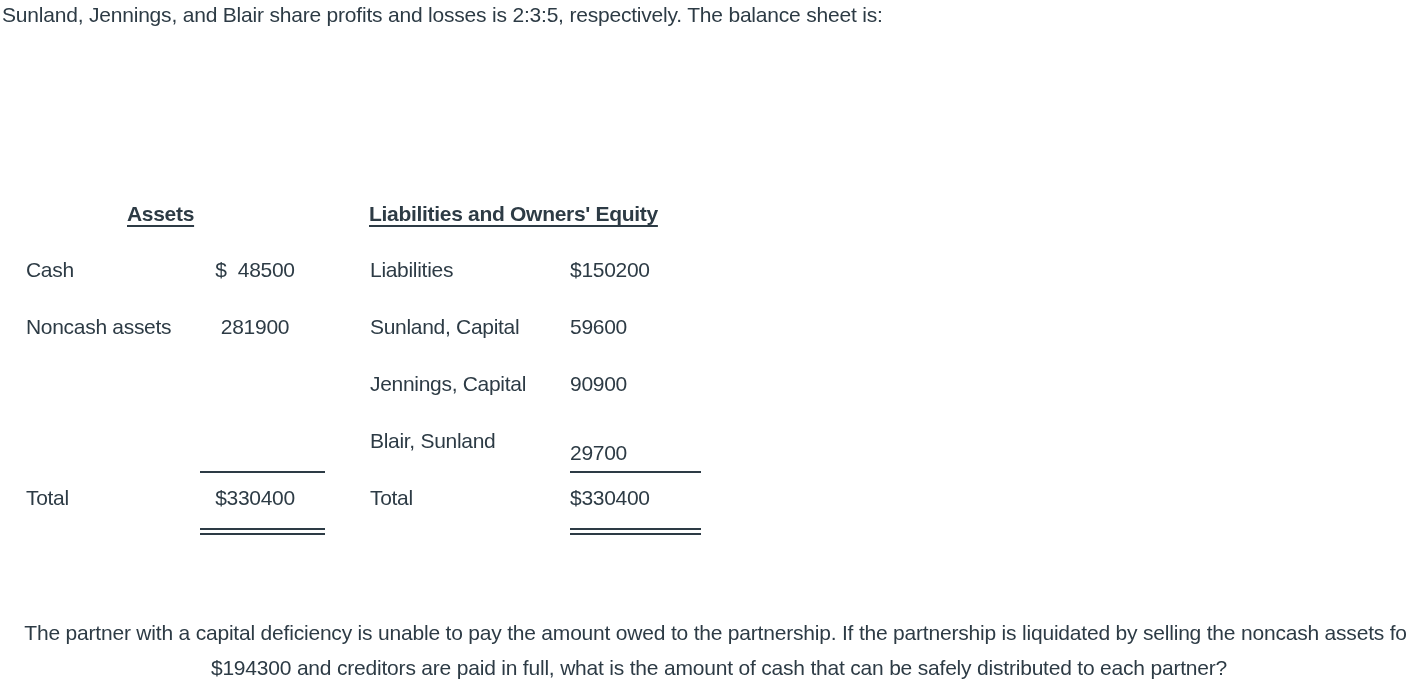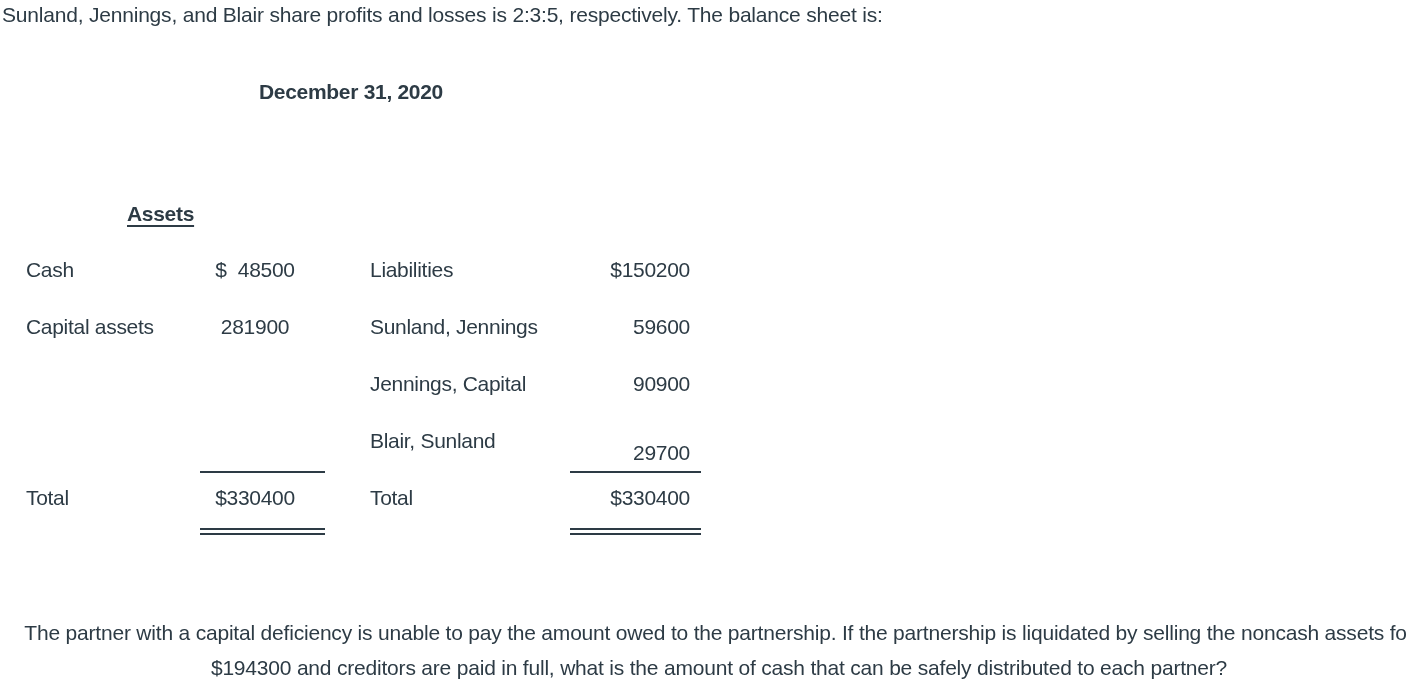--- a/index.html
+++ b/index.html
@@ -29,21 +29,21 @@
   }
   .col-header.assets{left:127px;text-align:right;}
   .col-header.liab{left:369px;}
   .cell{
     position:absolute;font-size:21px;line-height:24px;letter-spacing:-0.3px;
     white-space:pre;
   }
   .lcol-label{left:26px;}
   .lcol-amt{left:200px;width:125px;box-sizing:border-box;padding-right:15px;text-align:center;}
   .rcol-label{left:370px;}
-  .rcol-amt{left:570px;width:131px;box-sizing:border-box;padding-right:11px;text-align:right;}
+  .rcol-amt{left:570px;width:131px;box-sizing:border-box;padding-right:11px;}
   .rule-single{
     position:absolute;top:471px;height:0;
     border-top:2px solid #2d3b45;
   }
   .rule-double{
     position:absolute;top:528px;height:7px;box-sizing:border-box;
     border-top:2px solid #2d3b45;border-bottom:2px solid #2d3b45;
   }
   .question{
     position:absolute;left:2px;top:599px;width:1402px;margin:16px;
@@ -55,35 +55,35 @@
   }
 </style>
 </head>
 <body>
 
 <div class="page">
 
   <p class="intro">Sunland, Jennings, and Blair share profits and losses is 2:3:5, respectively. The balance sheet is:</p>
 
   <div class="title-block">
-    <div>December 31, 2020</div>
   </div>
 
   <div class="col-header assets">Assets</div>
+  <div class="col-header liab">Liabilities and Owners' Equity</div>
 
   <div class="cell lcol-label" style="top:258px">Cash</div>
   <div class="cell lcol-amt" style="top:258px">$  48500</div>
 
-  <div class="cell lcol-label" style="top:315px">Capital assets</div>
+  <div class="cell lcol-label" style="top:315px">Noncash assets</div>
   <div class="cell lcol-amt" style="top:315px">281900</div>
 
   <div class="cell rcol-label" style="top:258px">Liabilities</div>
   <div class="cell rcol-amt" style="top:258px">$150200</div>
 
-  <div class="cell rcol-label" style="top:315px">Sunland, Jennings</div>
+  <div class="cell rcol-label" style="top:315px">Sunland, Capital</div>
   <div class="cell rcol-amt" style="top:315px">59600</div>
 
   <div class="cell rcol-label" style="top:372px">Jennings, Capital</div>
   <div class="cell rcol-amt" style="top:372px">90900</div>
 
   <div class="cell rcol-label" style="top:429px">Blair, Sunland</div>
   <div class="cell rcol-amt" style="top:441px">29700</div>
 
   <div class="rule-single" style="left:200px;width:125px"></div>
   <div class="rule-single" style="left:570px;width:131px"></div>

